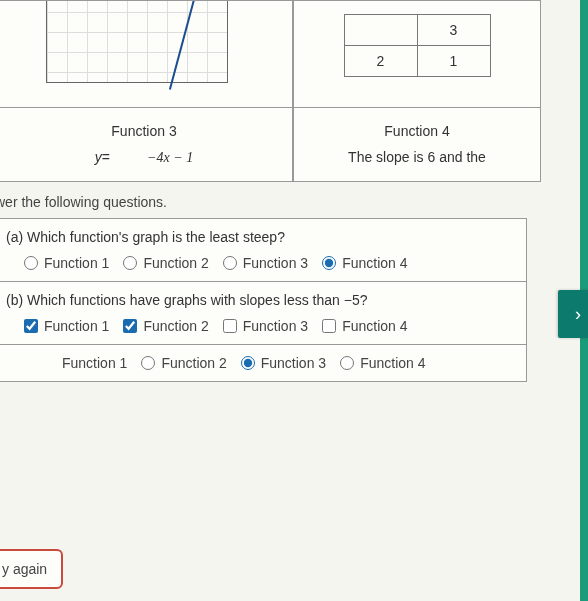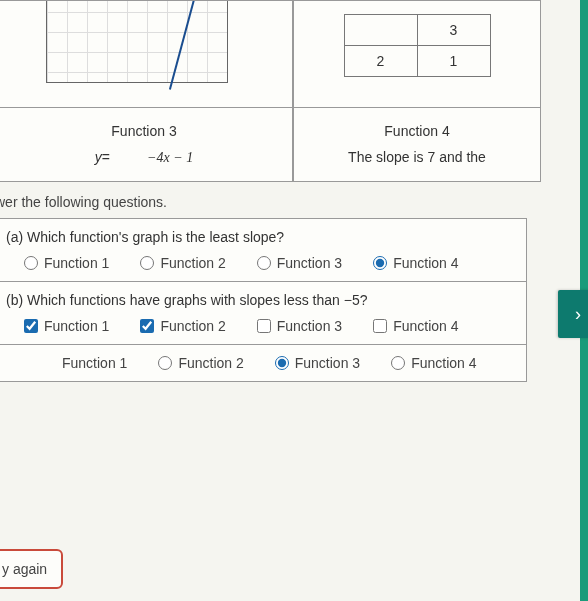--- a/index.html
+++ b/index.html
@@ -96,21 +96,21 @@
     background: #fdfdfa;
   }
   .question + .question {
     border-top: none;
   }
   .q-text {
     margin-bottom: 10px;
   }
   .options {
     display: flex;
-    gap: 31px;
+    gap: 14px;
     align-items: center;
     flex-wrap: wrap;
     padding-left: 18px;
   }
   .opt {
     display: flex;
     align-items: center;
     gap: 6px;
     color: #444;
   }
@@ -188,28 +188,28 @@
 
 <div class="func-row">
   <div class="func-cell left">
     <div class="func-title">Function 3</div>
     <div>
       <span class="math">y</span><span>=</span><span class="minus"><span class="math">−4x − 1</span></span>
     </div>
   </div>
   <div class="func-cell right">
     <div class="func-title">Function 4</div>
-    <div>The slope is 7 and the</div>
+    <div>The slope is 6 and the</div>
   </div>
 </div>
 
 <div class="instr">wer the following questions.</div>
 
 <div class="question">
-  <div class="q-text">(a) Which function's graph is the least slope?</div>
+  <div class="q-text">(a) Which function's graph is the least steep?</div>
   <div class="options">
     <label class="opt">
         <input type="radio" name="qa" style="">
         <span>Function 1</span>
       </label>
     <label class="opt">
         <input type="radio" name="qa" style="">
         <span>Function 2</span>
       </label>
     <label class="opt">

